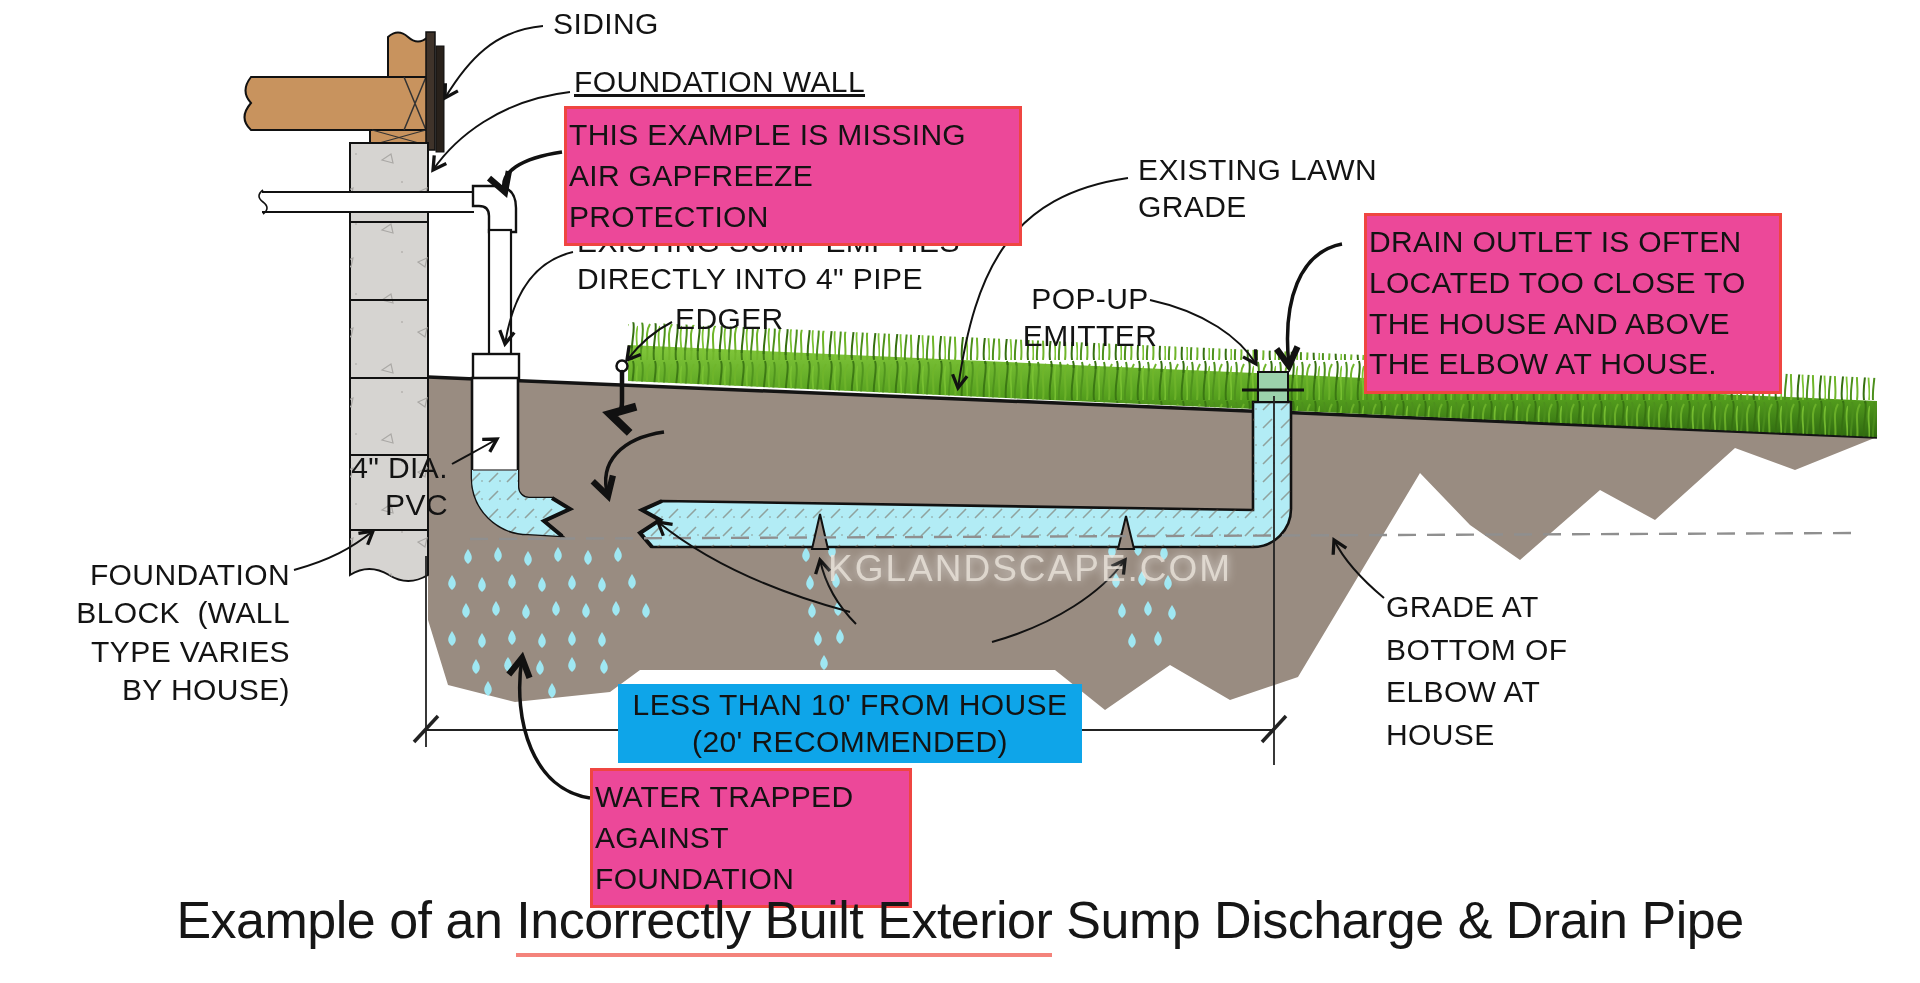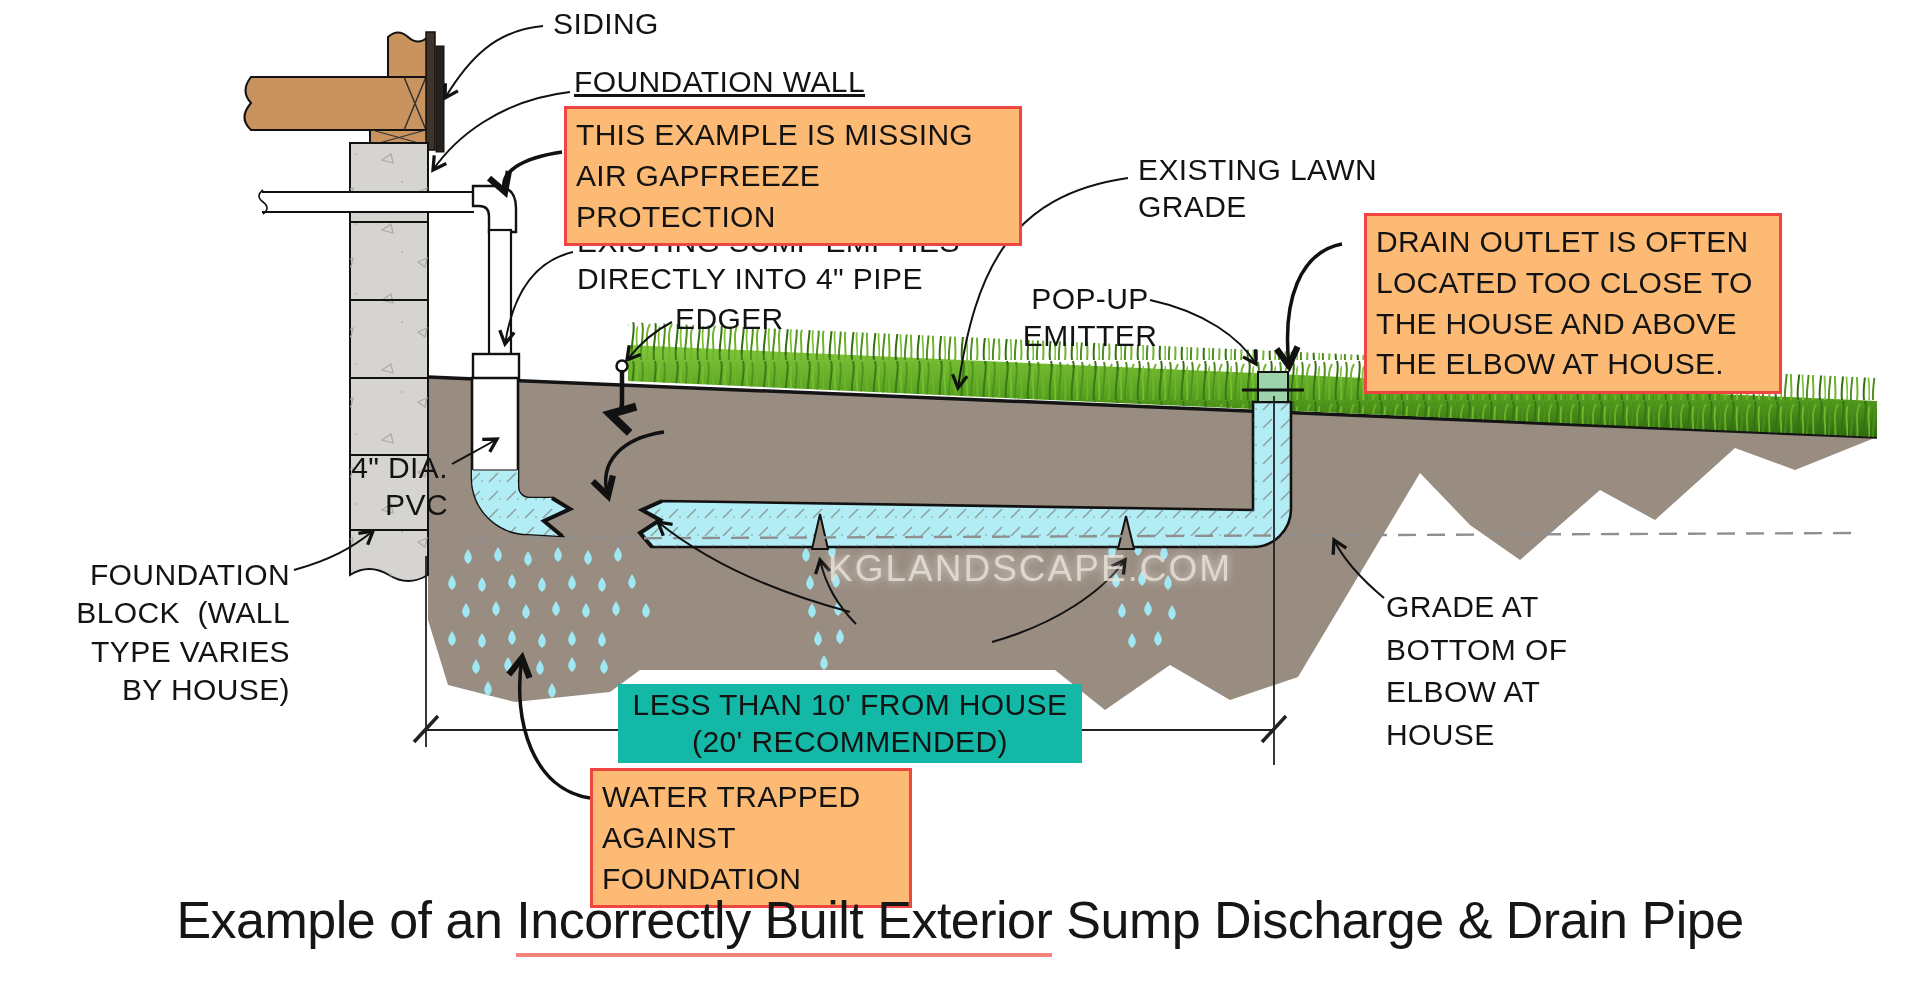--- a/index.html
+++ b/index.html
@@ -2,30 +2,30 @@
 <html><head>
 <meta charset="utf-8">
 <style>
   html,body{margin:0;padding:0;background:#ffffff;}
   #stage{position:relative;width:1920px;height:983px;background:#ffffff;overflow:hidden;
          font-family:"Liberation Sans", sans-serif;color:#111;}
   #diagram-svg{position:absolute;left:0;top:0;}
   .lbl{position:absolute;white-space:pre-wrap;font-size:30px;line-height:1.22;
        letter-spacing:.4px;color:#131313;}
   .callout{position:absolute;white-space:pre-wrap;font-size:30px;line-height:1.36;
-       letter-spacing:.3px;color:#131313;background:#fdba74;border:3px solid #ef4641;
-       padding:6px 9px;box-sizing:border-box;}
+       letter-spacing:.3px;color:#131313;background:#ec4899;border:3px solid #ef4641;
+       padding:6px 2px;box-sizing:border-box;}
   .ta-r{text-align:right;}
   .ta-c{text-align:center;}
   #watermark{position:absolute;left:828px;top:548px;font-size:37px;letter-spacing:2px;
        color:rgba(236,229,221,0.78);text-shadow:0 0 10px rgba(255,255,255,0.65);}
   #title{position:absolute;left:0;right:0;top:890px;text-align:center;font-size:52px;
        color:#161616;letter-spacing:-0.5px;}
   #title .und{border-bottom:4px solid #f4837b;padding-bottom:4px;}
-  #distance-label{background:#14b8a6;padding:3px 10px;}
+  #distance-label{background:#0ea5e9;padding:3px 10px;}
 </style>
 </head>
 <body>
 
 <div id="stage">
 
 <svg id="diagram-svg" width="1920" height="983" viewBox="0 0 1920 983">
   <defs>
     <pattern id="hatch" width="18" height="18" patternUnits="userSpaceOnUse">
       <path d="M3,14 L12,5" stroke="rgba(110,88,72,0.5)" stroke-width="1.6" fill="none"></path>

